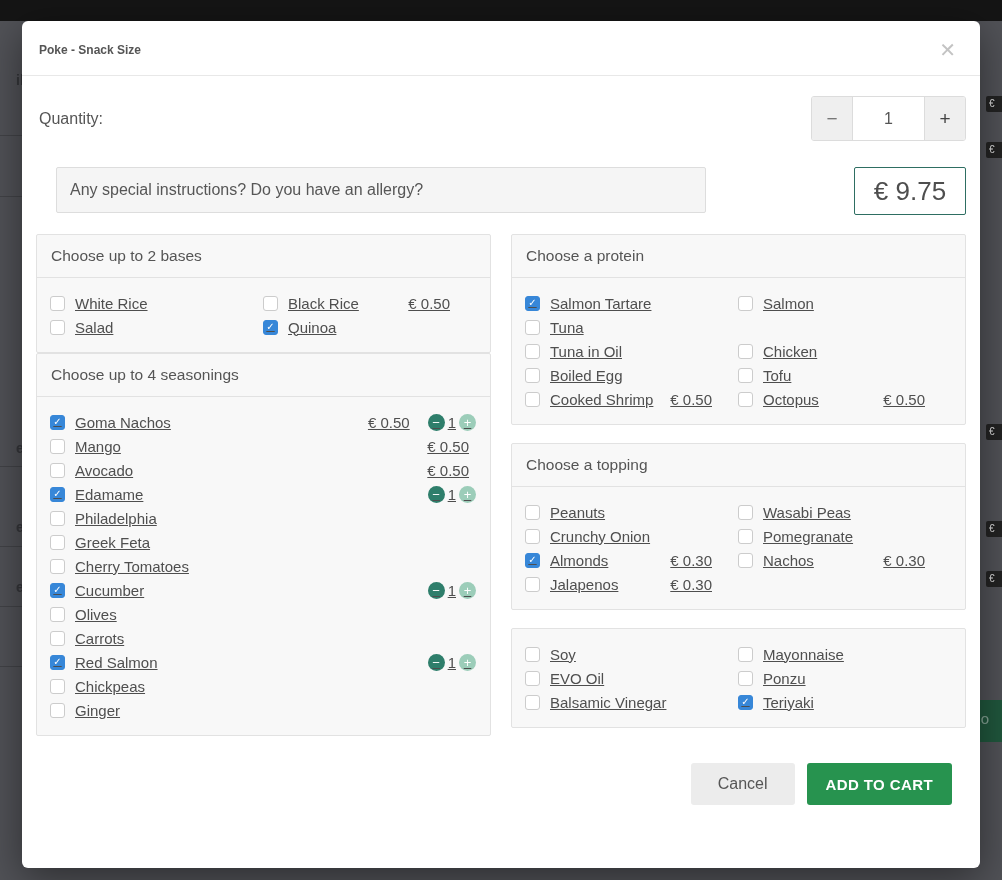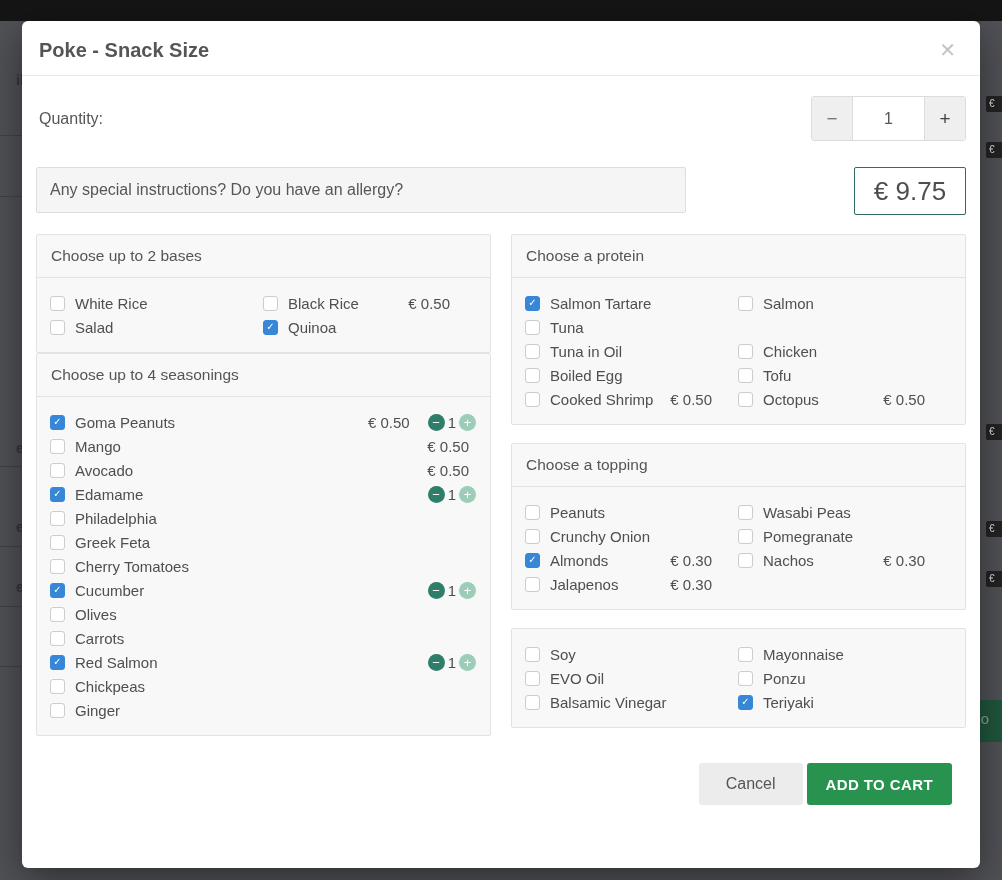--- a/index.html
+++ b/index.html
@@ -14,66 +14,66 @@
   .bg-sep{position:absolute;left:0;width:22px;height:1px;background:rgba(0,0,0,0.18);}
   .bg-badge{position:absolute;left:986px;width:18px;height:16px;background:#232323;border-radius:2px;
     color:rgba(255,255,255,0.85);font-size:10px;line-height:16px;padding-left:3px;overflow:hidden;}
   .bg-no-button{position:absolute;left:966px;top:700px;width:40px;height:42px;background:#20573d;
     color:rgba(255,255,255,0.45);font-size:15px;padding:10px 0 0 4px;}
   
   .modal{position:absolute;left:22px;top:21px;width:958px;height:847px;background:#fff;
     border-radius:6px;box-shadow:0 10px 40px rgba(0,0,0,0.45);display:flex;flex-direction:column;}
   .modal-header{display:flex;align-items:center;justify-content:space-between;
     padding:17px 20px 13px 17px;border-bottom:1px solid #e8e8e8;}
-  .modal-title{font-size:20px;font-weight:bold;color:#555;}
+  .modal-title{font-size:12px;font-weight:bold;color:#555;}
   .modal-close{font-size:20px;color:#c3c3c3;cursor:pointer;line-height:1;padding:2px 4px;}
   .modal-body{flex:1;padding:0 14px;}
   
   .qty-row{display:flex;align-items:center;justify-content:space-between;margin-top:20px;height:45px;}
   .qty-label{font-size:16px;color:#555;margin-left:3px;}
   .stepper{display:flex;width:155px;height:45px;border:1px solid #dcdcdc;border-radius:3px;overflow:hidden;background:#fff;}
   .stepper-btn{width:40px;display:flex;align-items:center;justify-content:center;background:#efefef;
     font-size:19px;color:#777;cursor:pointer;user-select:none;}
   .stepper-btn.plus{color:#444;}
   .stepper-value{flex:1;display:flex;align-items:center;justify-content:center;font-size:16px;color:#555;
     border-left:1px solid #dcdcdc;border-right:1px solid #dcdcdc;background:#fff;}
   
-  .instr-row{display:flex;align-items:flex-start;justify-content:space-between;margin-top:26px;}
+  .instr-row{display:flex;align-items:flex-start;justify-content:space-between;margin-top:26px;margin-left:20px;}
   .instr-input{width:650px;height:46px;background:#f5f5f5;border:1px solid #ddd;border-radius:2px;
     font-size:16px;color:#555;padding:0 13px;font-family:inherit;outline:none;}
   .instr-input::placeholder{color:#565656;opacity:1;}
   .price-box{width:112px;height:48px;border:1px solid #2e6e62;border-radius:2px;background:#fff;
     display:flex;align-items:center;justify-content:center;font-size:26px;color:#4e4e4e;}
   
   .panels{display:flex;gap:20px;margin-top:19px;align-items:flex-start;}
   .col{display:flex;flex-direction:column;flex:1;}
   .col-left{} .col-right{gap:18px;}
   .panel{border:1px solid #e2e2e2;border-radius:2px;background:#f8f8f8;}
   .panel-header{padding:12px 14px;font-size:15.5px;color:#555;border-bottom:1px solid #e2e2e2;}
-  .panel-body{padding:13px 14px 13px 13px;}
+  .panel-body{padding:13px 14px 13px 13px;text-decoration:underline;}
   .opt-row{display:flex;min-height:24px;align-items:center;}
   .opt-half{flex:1;display:flex;align-items:center;min-width:0;}
   .checkbox{width:15px;height:15px;border:1px solid #ccc;border-radius:3px;background:#fff;flex:0 0 15px;
     margin-right:10px;cursor:pointer;display:flex;align-items:center;justify-content:center;
     font-size:10px;color:#fff;line-height:1;}
   .checkbox.checked{background:#3787d8;border-color:#3787d8;}
   .opt-label{font-size:15px;color:#4f4f4f;white-space:nowrap;}
   .spacer{flex:1;}
   .opt-price{font-size:15px;color:#4f4f4f;white-space:nowrap;}
   .opt-price.pad-right{margin-right:26px;}
   .opt-price.before-stepper{margin-right:18px;}
   .opt-price.solo{margin-right:7px;}
   .item-stepper{display:flex;align-items:center;gap:3px;}
   .step-circle{width:17px;height:17px;border-radius:50%;display:flex;align-items:center;justify-content:center;
     color:#fff;font-size:13px;line-height:1;cursor:pointer;user-select:none;}
   .step-minus{background:#2e7e6b;}
   .step-plus{background:#9ccdb9;}
   .step-count{font-size:15px;color:#4f4f4f;}
   
-  .modal-footer{display:flex;justify-content:flex-end;gap:4px;padding:27px 14px 0 14px;}
+  .modal-footer{display:flex;justify-content:flex-end;gap:12px;padding:27px 14px 0 14px;}
   .btn{height:42px;border:none;border-radius:3px;font-family:inherit;cursor:pointer;}
   .btn-cancel{background:#ececec;color:#555;font-size:16px;padding:0 27px;}
   .btn-add{background:#27934f;color:#fff;font-size:15px;font-weight:bold;letter-spacing:0.4px;padding:0 19px;}
 </style>
 </head>
 <body>
 
 <div class="bg-top-strip"></div>
 <div id="bg-layer">
     <div class="bg-fragment" style="top: 72px;">ik t</div>
@@ -147,21 +147,21 @@
                 </div>
               </div>
             </div>
         </div>
         <div class="panel">
           <div class="panel-header">Choose up to 4 seasonings</div>
           <div class="panel-body">
               <div class="opt-row">
                 <div class="opt-half">
                   <span class="checkbox checked">✓</span>
-                  <span class="opt-label">Goma Peanuts</span>
+                  <span class="opt-label">Goma Nachos</span>
                   <span class="spacer"></span>
                   <span class="opt-price before-stepper">€ 0.50</span>
                   <span class="item-stepper">
                     <span class="step-circle step-minus">−</span>
                     <span class="step-count">1</span>
                     <span class="step-circle step-plus">+</span>
                   </span>
                 </div>
               </div>
               <div class="opt-row">

